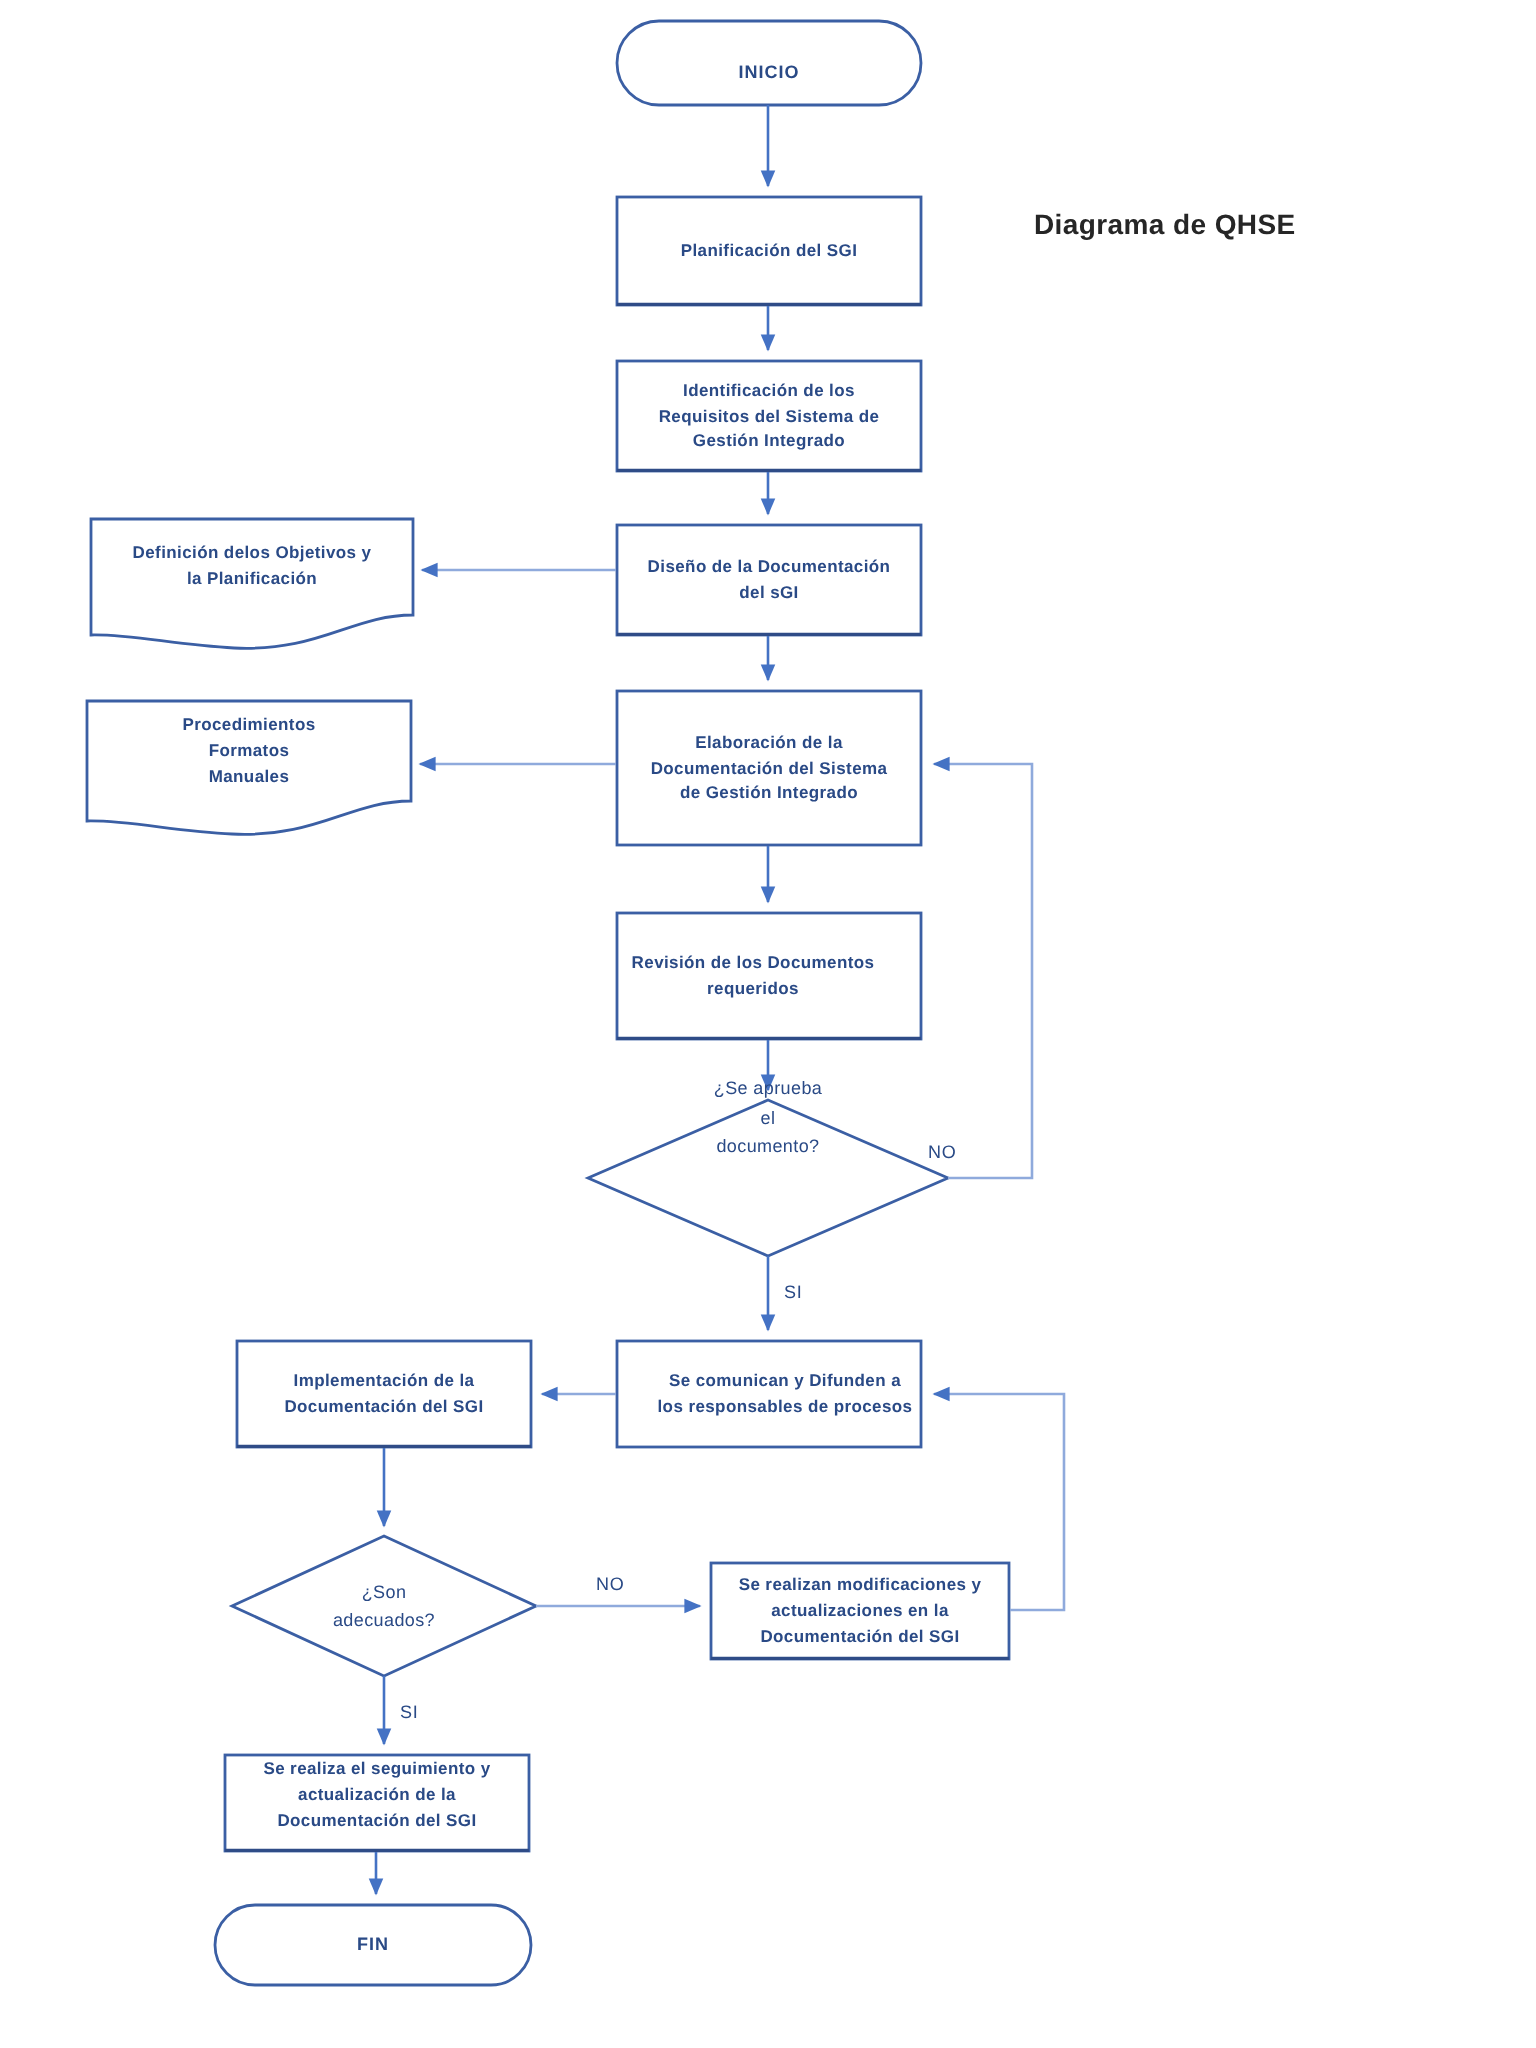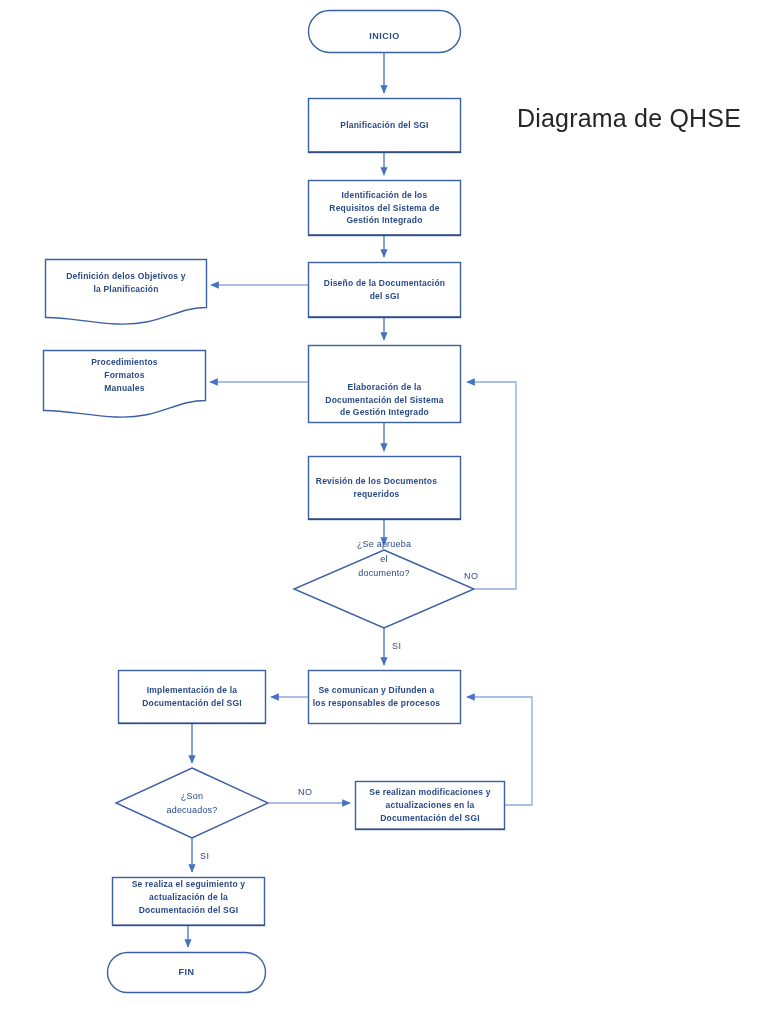--- a/index.html
+++ b/index.html
@@ -57,22 +57,22 @@
     letter-spacing: 0.4px;
     white-space: nowrap;
     pointer-events: none;
   }
   #diagram-title {
     position: absolute;
     left: 517px;
     top: 104px;
     color: #262626;
     font-family: "Liberation Sans", sans-serif;
-    font-size: 25px;
-    font-weight: normal;
+    font-size: 14px;
+    font-weight: bold;
     letter-spacing: 0.2px;
     white-space: nowrap;
   }
 </style>
 </head>
 <body>
 
 <div id="page">
 
   <svg id="flow-svg" viewBox="0 0 768 1024">
@@ -182,38 +182,38 @@
     <span>Definición delos Objetivos y</span>
     <span>la Planificación</span>
   </div>
 
   <div class="node-label" style="left:43px; top:350px; width:163px; height:51px; flex-direction:column;">
     <span>Procedimientos</span>
     <span>Formatos</span>
     <span>Manuales</span>
   </div>
 
-  <div class="node-label" style="left:308px; top:345px; width:153px; height:78px; flex-direction:column;margin-top:16px;">
+  <div class="node-label" style="left:308px; top:345px; width:153px; height:78px; flex-direction:column;">
     <span>Elaboración de la</span>
     <span>Documentación del Sistema</span>
     <span>de Gestión Integrado</span>
   </div>
 
   <div class="node-label" style="left:300px; top:456px; width:153px; height:64px; flex-direction:column;">
     <span>Revisión de los Documentos</span>
     <span>requeridos</span>
   </div>
 
   <div class="node-label decision-label" style="left:314px; top:531px; width:140px; height:56px; flex-direction:column;">
     <span>¿Se aprueba</span>
     <span>el</span>
     <span>documento?</span>
   </div>
 
-  <div class="node-label" style="left:300px; top:670px; width:153px; height:54px; flex-direction:column;">
+  <div class="node-label" style="left:316px; top:670px; width:153px; height:54px; flex-direction:column;">
     <span>Se comunican y Difunden a</span>
     <span>los responsables de procesos</span>
   </div>
 
   <div class="node-label" style="left:118px; top:670px; width:148px; height:54px; flex-direction:column;">
     <span>Implementación de la</span>
     <span>Documentación del SGI</span>
   </div>
 
   <div class="node-label decision-label" style="left:132px; top:783px; width:120px; height:40px; flex-direction:column;">

